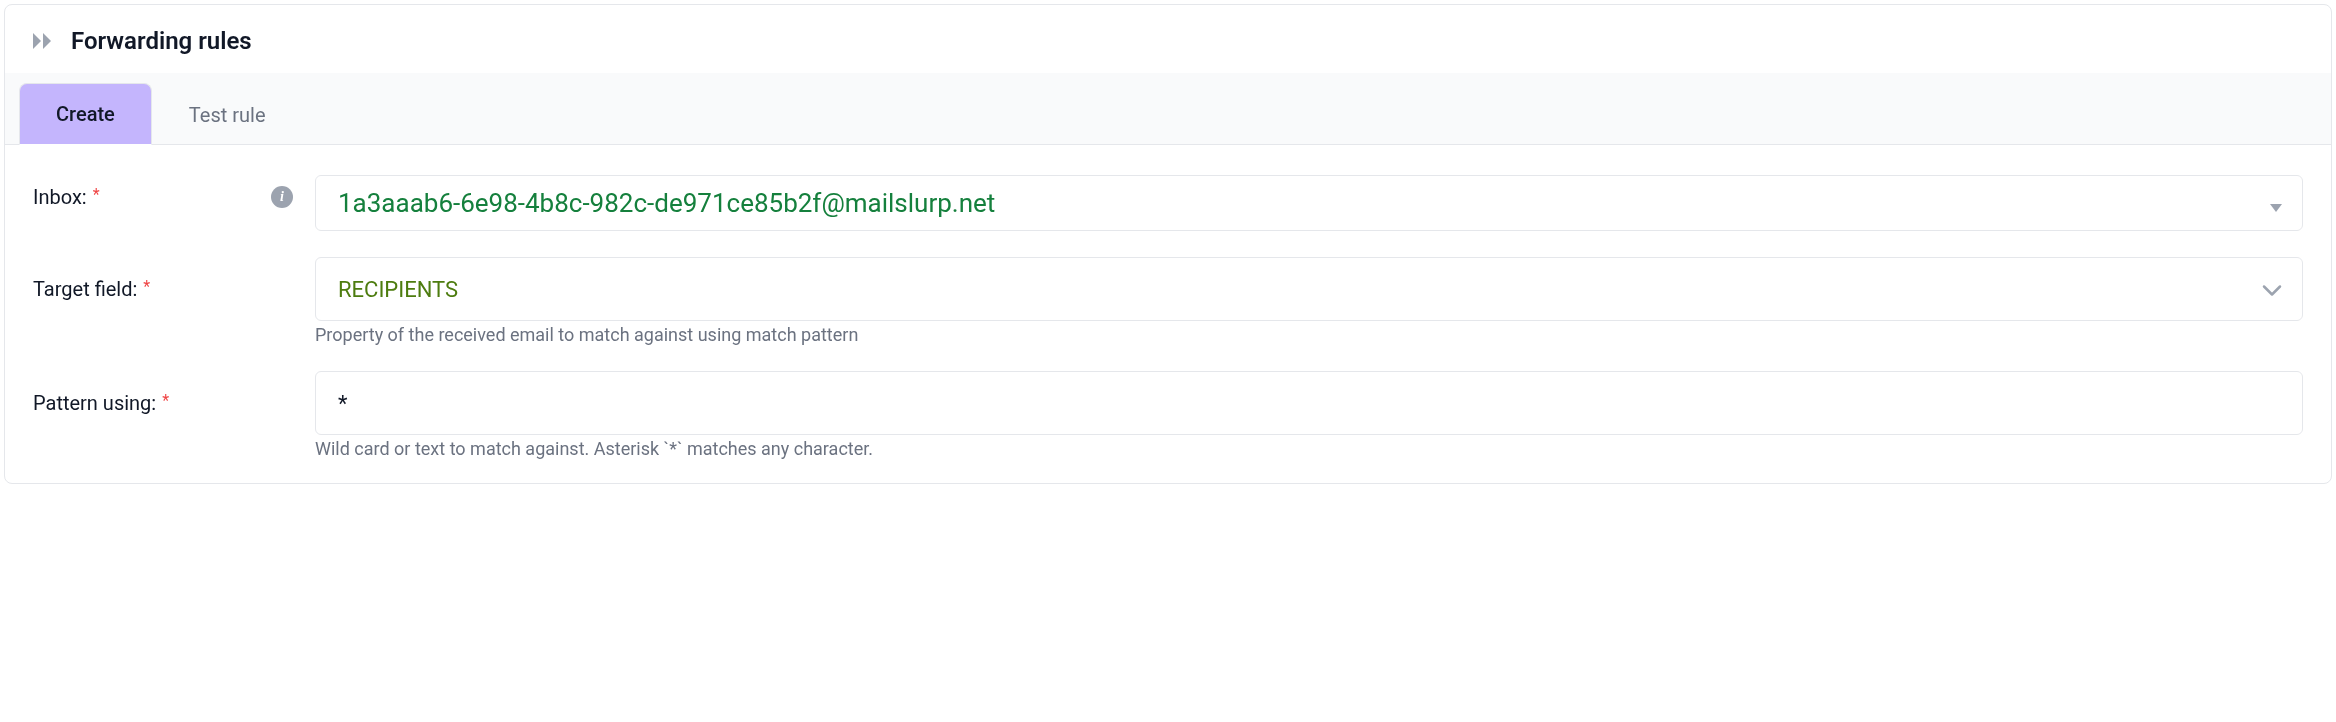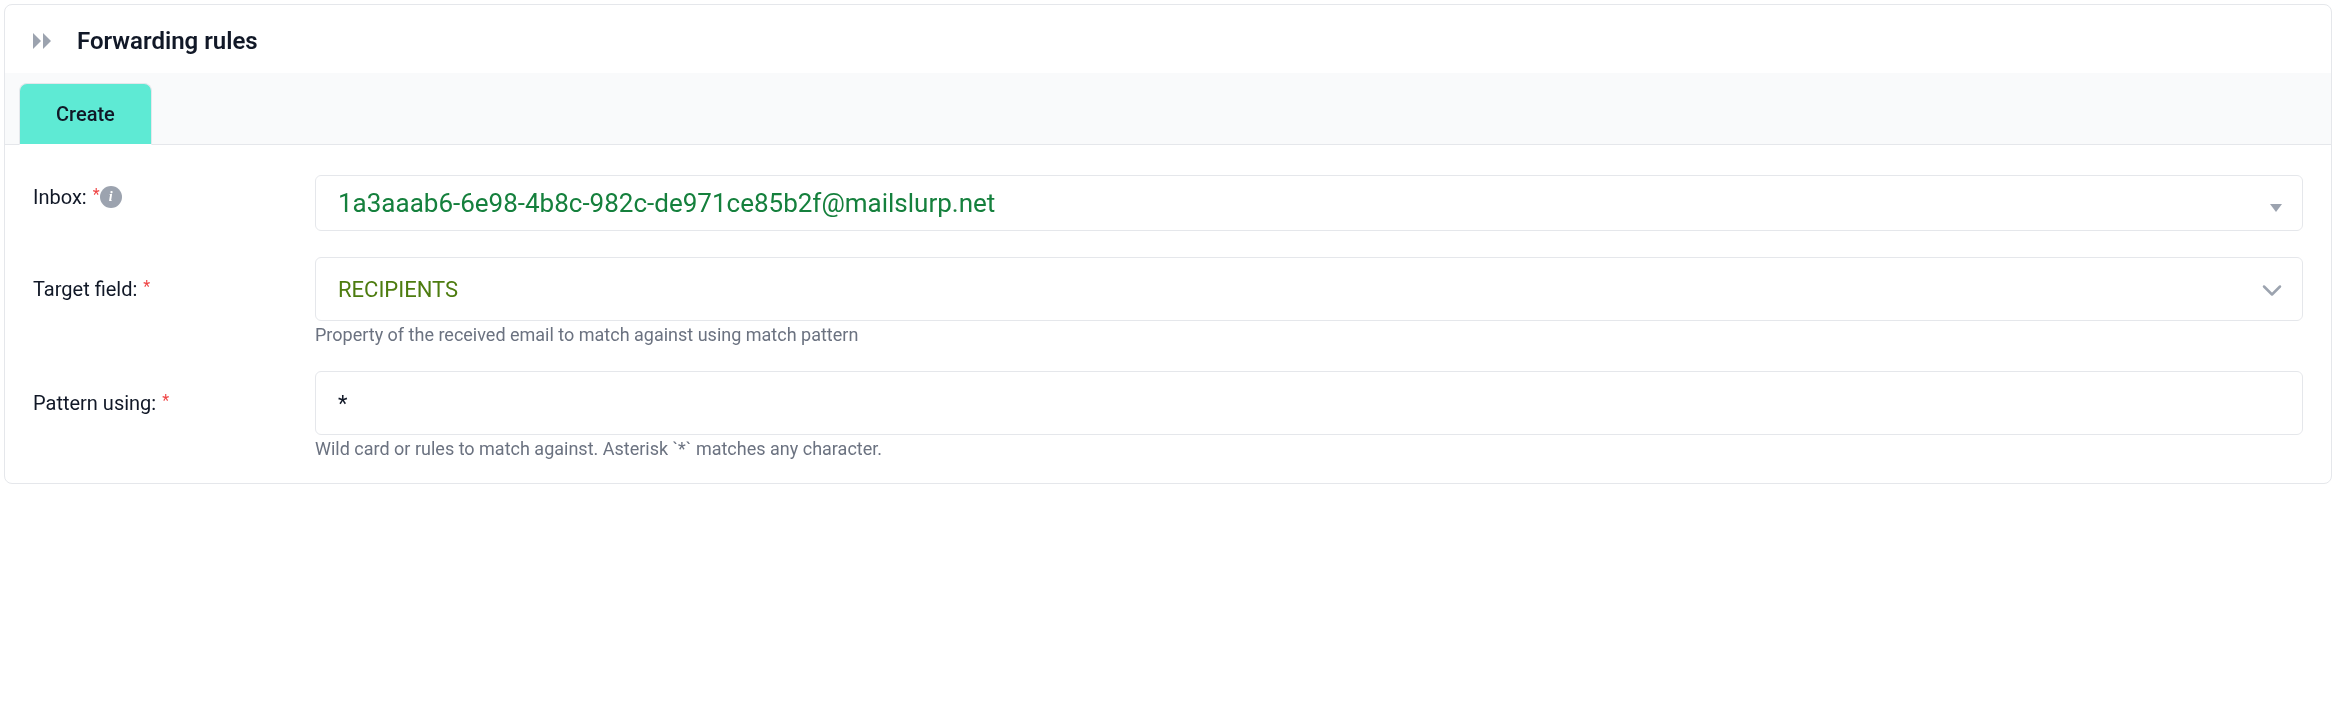--- a/index.html
+++ b/index.html
@@ -14,21 +14,21 @@
   }
   .panel {
     border: 1px solid #e5e7eb;
     border-radius: 8px;
     overflow: hidden;
     background: #ffffff;
   }
   .panel-header {
     display: flex;
     align-items: center;
-    gap: 20px;
+    gap: 14px;
     padding: 22px 28px 18px 28px;
   }
   .forward-icon {
     display: inline-flex;
     align-items: center;
     color: #9ca3af;
   }
   .panel-title {
     font-size: 24px;
     font-weight: 600;
@@ -47,21 +47,21 @@
     font-size: 20px;
     color: #6b7280;
     cursor: pointer;
     border: 1px solid transparent;
     border-bottom: none;
     border-top-left-radius: 8px;
     border-top-right-radius: 8px;
     margin-bottom: -1px;
   }
   .tab.active {
-    background: #5eead4;
+    background: #c4b5fd;
     color: #111827;
     font-weight: 500;
     border-color: #e5e7eb;
     border-bottom: 1px solid #ffffff;
   }
   .form-area {
     padding: 30px 28px 24px 28px;
   }
   .form-row {
     display: flex;
@@ -69,20 +69,21 @@
     margin-bottom: 26px;
   }
   .form-row:last-child {
     margin-bottom: 0;
   }
   .label-col {
     width: 282px;
     flex-shrink: 0;
     display: flex;
     align-items: center;
+    justify-content: space-between;
     padding-top: 10px;
     padding-right: 22px;
   }
   .label-text {
     font-size: 20px;
     color: #111827;
     display: inline-flex;
     align-items: flex-start;
     gap: 6px;
   }
@@ -175,20 +176,21 @@
       <svg width="24" height="20" viewBox="0 0 24 20" fill="currentColor">
         <path d="M0 2 L8 10 L0 18 Z"></path>
         <path d="M10 2 L18 10 L10 18 Z"></path>
       </svg>
     </span>
     <h2 class="panel-title">Forwarding rules</h2>
   </div>
 
   <div class="tabs-row">
     <div class="tab active">Create</div>
+    <div class="tab">Test rule</div>
   </div>
 
   <div class="form-area">
 
     <div class="form-row">
       <div class="label-col">
         <span class="label-text">
           <span>Inbox:</span>
           <span class="required-star">*</span>
         </span>
@@ -228,19 +230,19 @@
 
     <div class="form-row">
       <div class="label-col" style="padding-top:20px;">
         <span class="label-text">
           <span>Pattern using:</span>
           <span class="required-star">*</span>
         </span>
       </div>
       <div class="field-col">
         <input type="text" class="text-input" value="*" style="">
-        <div class="help-text">Wild card or rules to match against. Asterisk `*` matches any character.</div>
+        <div class="help-text">Wild card or text to match against. Asterisk `*` matches any character.</div>
       </div>
     </div>
 
   </div>
 
 </div>
 
 </body></html>

